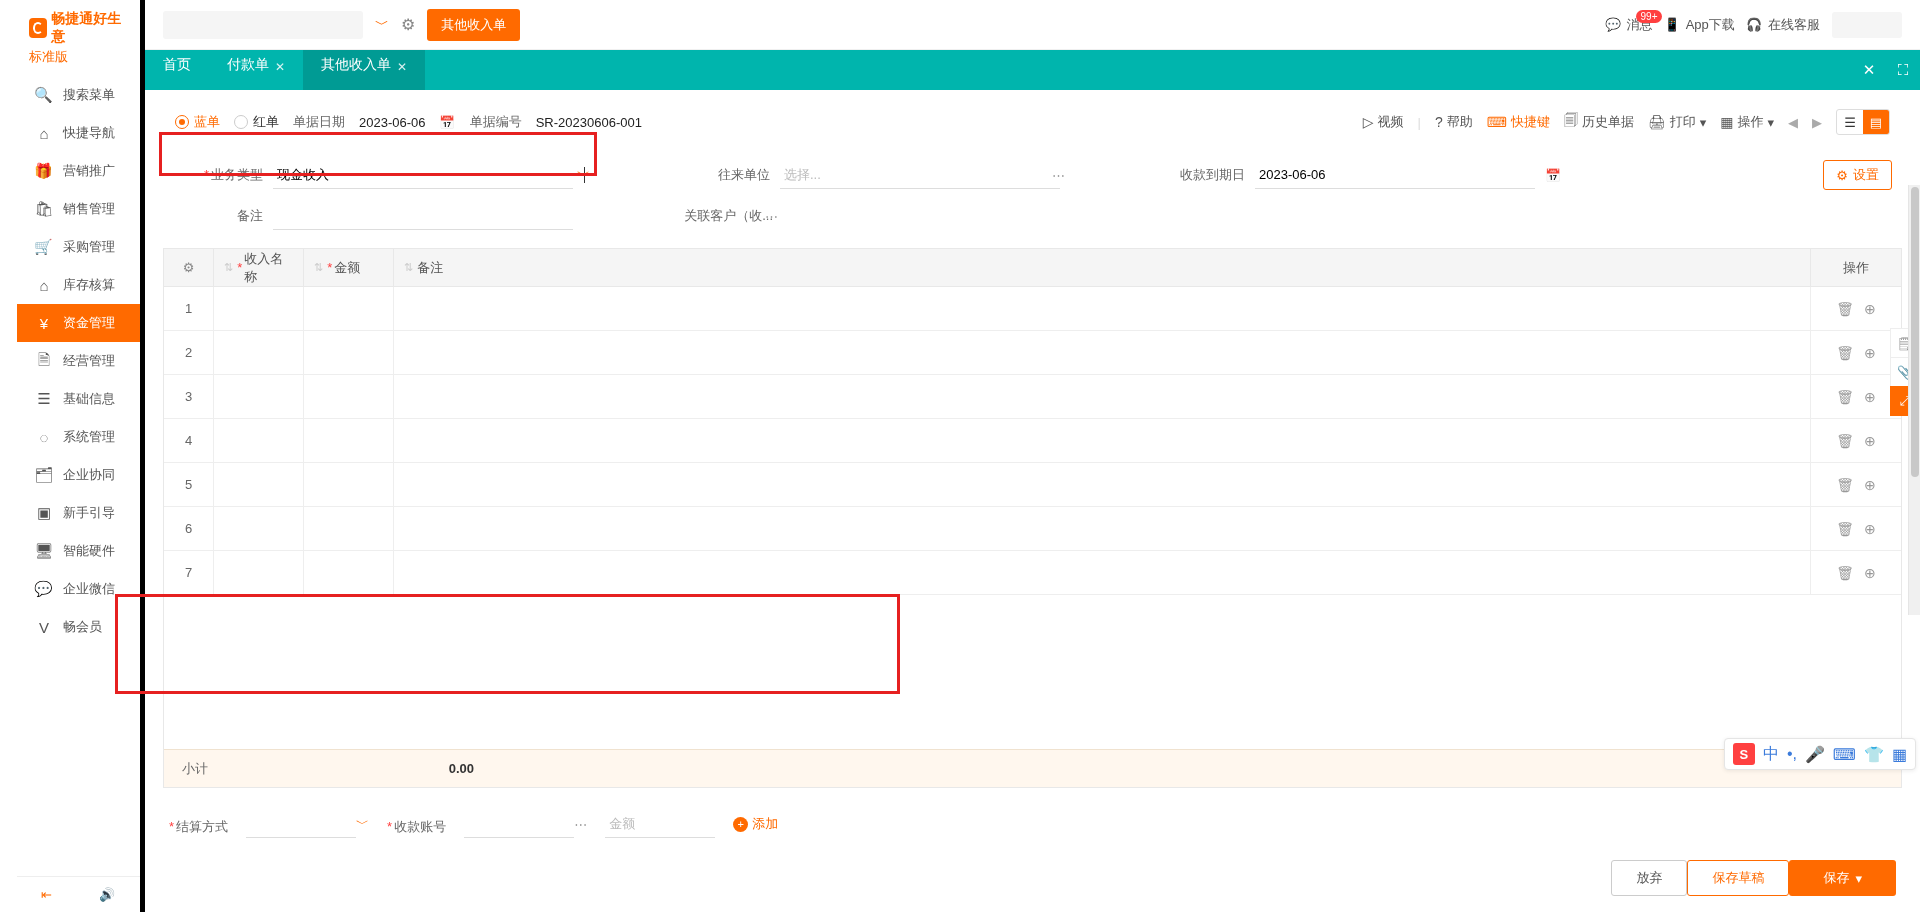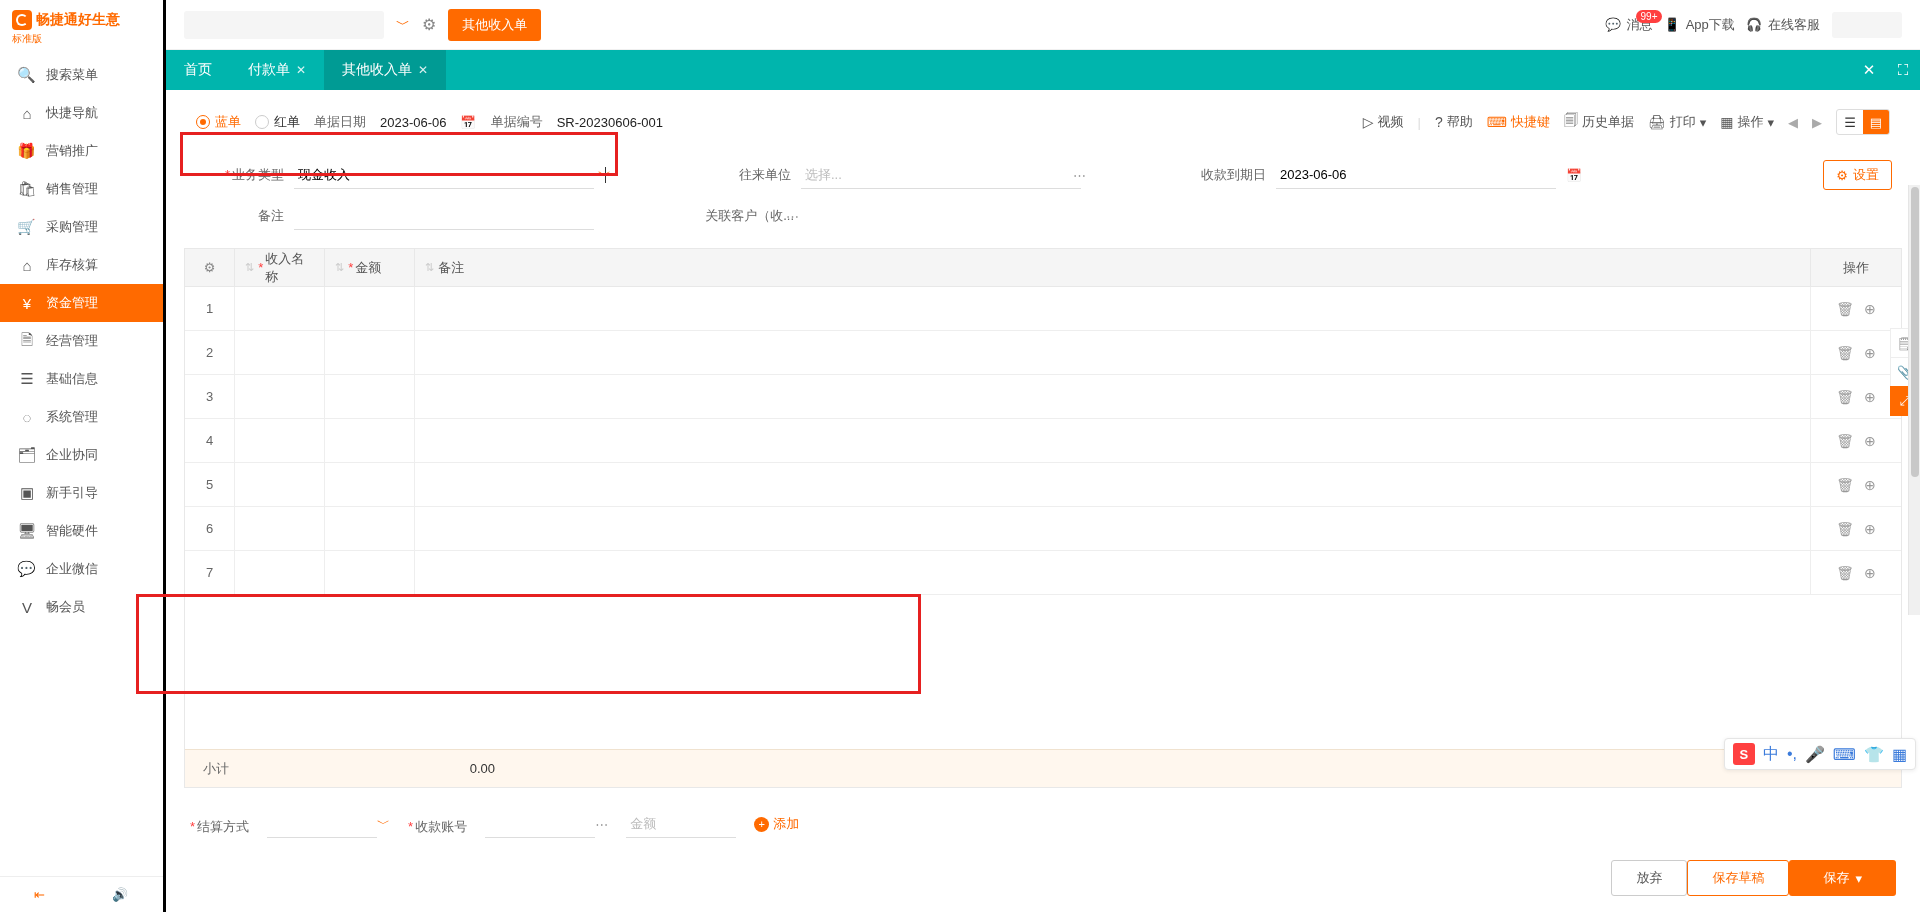--- a/index.html
+++ b/index.html
@@ -1,26 +1,26 @@
 <!DOCTYPE html>
 <html><head>
 <meta charset="utf-8">
 <style>
 * { margin:0; padding:0; box-sizing:border-box; }
 body { font-family:"Microsoft YaHei","PingFang SC",sans-serif; font-size:13px; color:#333; background:#fff; overflow:hidden; }
 .app { display:flex; height:912px; width:1920px; }
 
 
-.sidebar { width:166px; background:#fff; border-right:3px solid #000000; display:flex; flex-direction:column; }
+.sidebar { width:145px; background:#fff; border-right:5px solid #000000; display:flex; flex-direction:column;padding-left:17px; }
 .logo-area { padding:10px 12px 4px; }
 .logo-row { display:flex; align-items:center; gap:4px; }
 .logo-mark { width:20px; height:20px; background:#ff6a00; border-radius:4px; position:relative; }
 .logo-mark::after { content:""; position:absolute; inset:4px; border:2px solid #fff; border-radius:50%; border-right-color:transparent; }
 .logo-text { color:#ff6a00; font-weight:600; font-size:14px; }
-.logo-sub { color:#ff6a00; font-size:10px; margin-top:2px; }
+.logo-sub { color:#ff6a00; font-size:13px; margin-top:2px; }
 .side-nav { flex:1; padding-top:6px; }
 .side-item { display:flex; align-items:center; gap:10px; padding:10px 18px; color:#555; cursor:pointer; }
 .side-item.active { background:#ff6a00; color:#fff; }
 .side-icon { width:18px; height:18px; display:flex; align-items:center; justify-content:center; font-size:15px; }
 .side-footer { display:flex; justify-content:space-around; padding:10px 0; border-top:1px solid #eee; color:#ff6a00; }
 
 
 .main { flex:1; display:flex; flex-direction:column; min-width:0; }
 
 
@@ -29,21 +29,21 @@
 .top-dd { color:#ff6a00; font-size:14px; }
 .top-gear { color:#888; font-size:16px; }
 .btn-orange { background:#ff6a00; color:#fff; border:none; padding:7px 14px; border-radius:3px; font-size:13px; cursor:pointer; }
 .top-spacer { flex:1; }
 .top-action { display:flex; align-items:center; gap:5px; color:#555; font-size:13px; cursor:pointer; position:relative; }
 .badge { position:absolute; top:-6px; right:-10px; background:#ff4040; color:#fff; font-size:10px; padding:1px 5px; border-radius:8px; }
 .avatar-box { width:70px; height:26px; background:#f5f5f5; border-radius:3px; }
 
 
 .tabs { height:40px; background:#00b5ad; display:flex; align-items:center; color:#fff; }
-.tab { padding:0 18px; height:100%; display:flex; align-items:center; gap:6px; cursor:pointer; font-size:14px; }
+.tab { padding:16px 18px; height:100%; display:flex; align-items:flex-end; gap:6px; cursor:pointer; font-size:14px; }
 .tab.active { background:#009b94; }
 .tab-close { font-size:12px; opacity:.85; }
 .tabs-spacer { flex:1; }
 .tabs-ctrl { width:34px; height:100%; display:flex; align-items:center; justify-content:center; cursor:pointer; font-size:15px; }
 
 
 .content { flex:1; padding:12px 18px; display:flex; flex-direction:column; min-height:0; background:#fff; position:relative; }
 
 
 .toolbar { display:flex; align-items:center; gap:14px; height:40px; padding:0 12px; }
@@ -93,21 +93,21 @@
 .grow { display:flex; height:44px; border-bottom:1px solid #eee; }
 .gc { display:flex; align-items:center; padding:0 10px; border-right:1px solid #eee; color:#666; }
 .gc.num { width:50px; justify-content:center; }
 .gc.name { width:90px; }
 .gc.amt { width:90px; justify-content:flex-end; }
 .gc.note { flex:1; }
 .gc.ops { width:90px; justify-content:center; gap:10px; border-right:none; color:#999; }
 .row-ico { cursor:pointer; font-size:14px; }
 .gfoot { display:flex; height:38px; background:#fff7ee; border-top:1px solid #f0e2cf; align-items:center; }
 .gfoot .lbl { width:140px; padding-left:18px; color:#666; }
-.gfoot .sum { width:90px; text-align:right; padding-right:10px; font-weight:400; }
+.gfoot .sum { width:90px; text-align:right; padding-right:10px; font-weight:700; }
 
 
 .settle { display:flex; align-items:center; gap:18px; padding:22px 6px 8px; }
 .settle .flabel { width:auto;margin-top:6px; }
 .settle .finput.w110 { width:110px; }
 .add-link { display:flex; align-items:center; gap:4px; color:#ff6a00; cursor:pointer; font-size:13px; }
 .plus-circle { width:15px; height:15px; border-radius:50%; background:#ff6a00; color:#fff; display:flex; align-items:center; justify-content:center; font-size:11px; }
 
 
 .footer { display:flex; justify-content:flex-end; padding:14px 6px 4px; }

